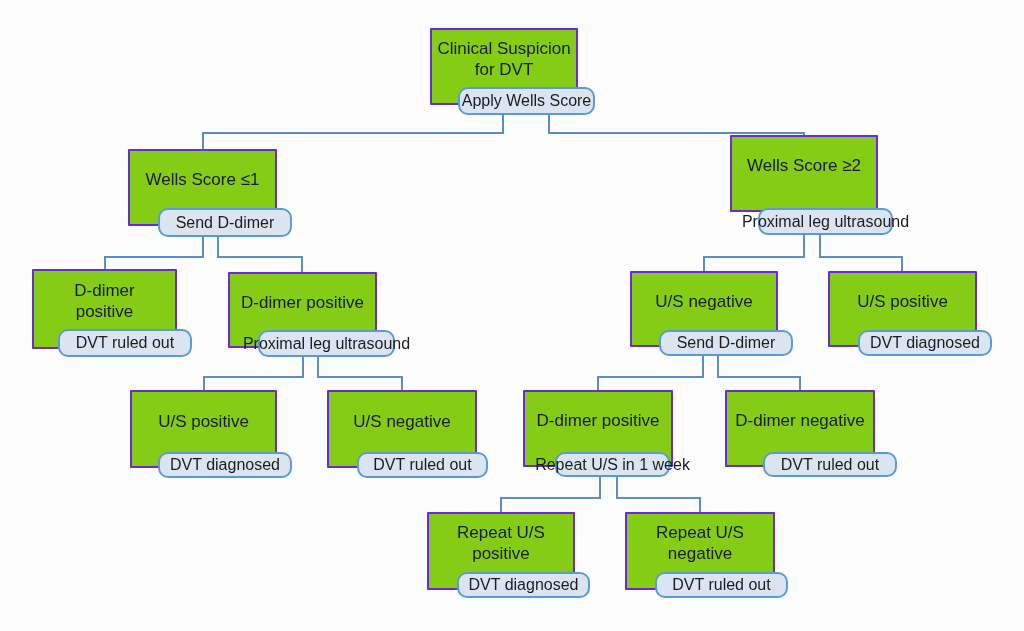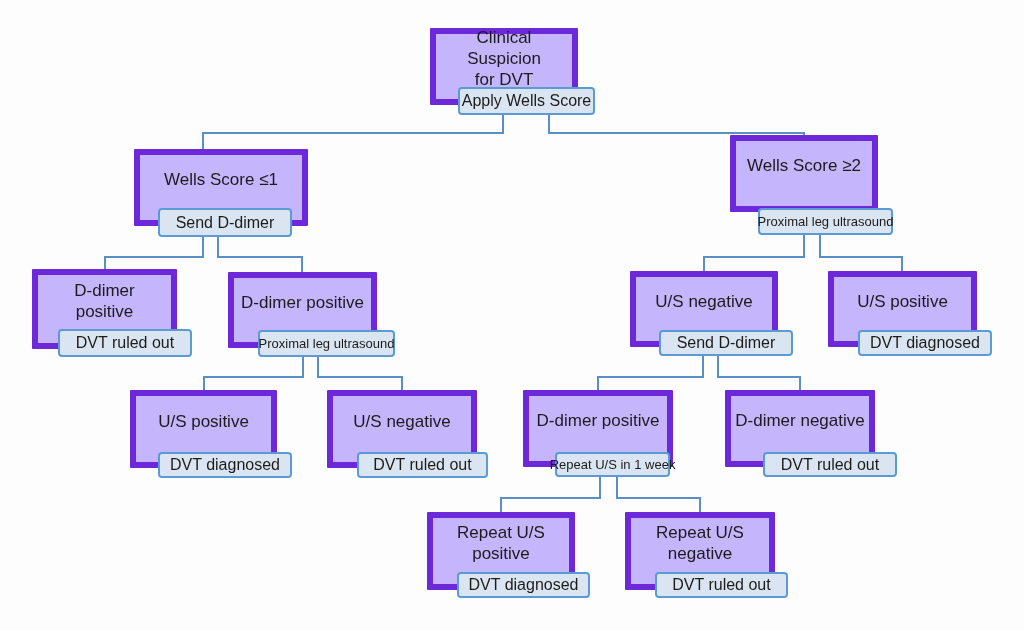--- a/index.html
+++ b/index.html
@@ -17,51 +17,51 @@
     width: 1024px; height: 631px;
     z-index: 0;
   }
   .connectors polyline {
     fill: none;
     stroke: #5b8ec4;
     stroke-width: 2;
   }
   .box {
     position: absolute;
-    background: #c4b5fd;
-    border: 6px solid #6d28d9;
+    background: #84cc16;
+    border: 2px solid #6d28d9;
     border-radius: 1px;
     box-sizing: border-box;
     display: flex;
     align-items: center;
     justify-content: center;
     text-align: center;
     padding: 0 4px 14px 4px;
     font-size: 17px;
     line-height: 1.22;
     color: #1c1c1c;
     white-space: pre-line;
     z-index: 1;
   }
   .tag {
     position: absolute;
     background: #dbe5f2;
     border: 2px solid #5b9bd5;
-    border-radius: 4px;
+    border-radius: 10px;
     box-sizing: border-box;
     display: flex;
     align-items: center;
     justify-content: center;
     text-align: center;
     font-size: 16px;
     color: #1c1c1c;
     z-index: 2;
     white-space: nowrap;
   }
-  .tag.small { font-size: 13px; }
+  .tag.small { font-size: 16px; }
 </style>
 </head>
 <body>
 
 <div class="canvas">
 
   <svg class="connectors" viewBox="0 0 1024 631" xmlns="http://www.w3.org/2000/svg">
     <polyline points="503,115 503,133 203,133 203,151"></polyline>
     <polyline points="549,115 549,133 804,133 804,151"></polyline>
     <polyline points="203,237 203,257 105,257 105,271"></polyline>
@@ -73,21 +73,21 @@
     <polyline points="703,356 703,377 598,377 598,392"></polyline>
     <polyline points="718,356 718,377 800,377 800,392"></polyline>
     <polyline points="600,477 600,498 501,498 501,514"></polyline>
     <polyline points="617,477 617,498 700,498 700,514"></polyline>
   </svg>
 
   <div class="box" style="left:430px; top:28px; width:148px; height:77px;">Clinical Suspicion
 for DVT</div>
   <div class="tag" style="left:458px; top:87px; width:137px; height:28px;">Apply Wells Score</div>
 
-  <div class="box" style="left:134px; top:149px; width:174px; height:77px;">Wells Score ≤1</div>
+  <div class="box" style="left:128px; top:149px; width:149px; height:77px;">Wells Score ≤1</div>
   <div class="tag" style="left:158px; top:208px; width:134px; height:29px;">Send D-dimer</div>
 
   <div class="box" style="left:730px; top:135px; width:148px; height:77px;">Wells Score ≥2</div>
   <div class="tag small" style="left:758px; top:208px; width:135px; height:27px;">Proximal leg ultrasound</div>
 
   <div class="box" style="left:32px; top:269px; width:145px; height:80px;">D-dimer
 positive</div>
   <div class="tag" style="left:58px; top:329px; width:134px; height:28px;">DVT ruled out</div>
 
   <div class="box" style="left:228px; top:272px; width:149px; height:76px;">D-dimer positive</div>

